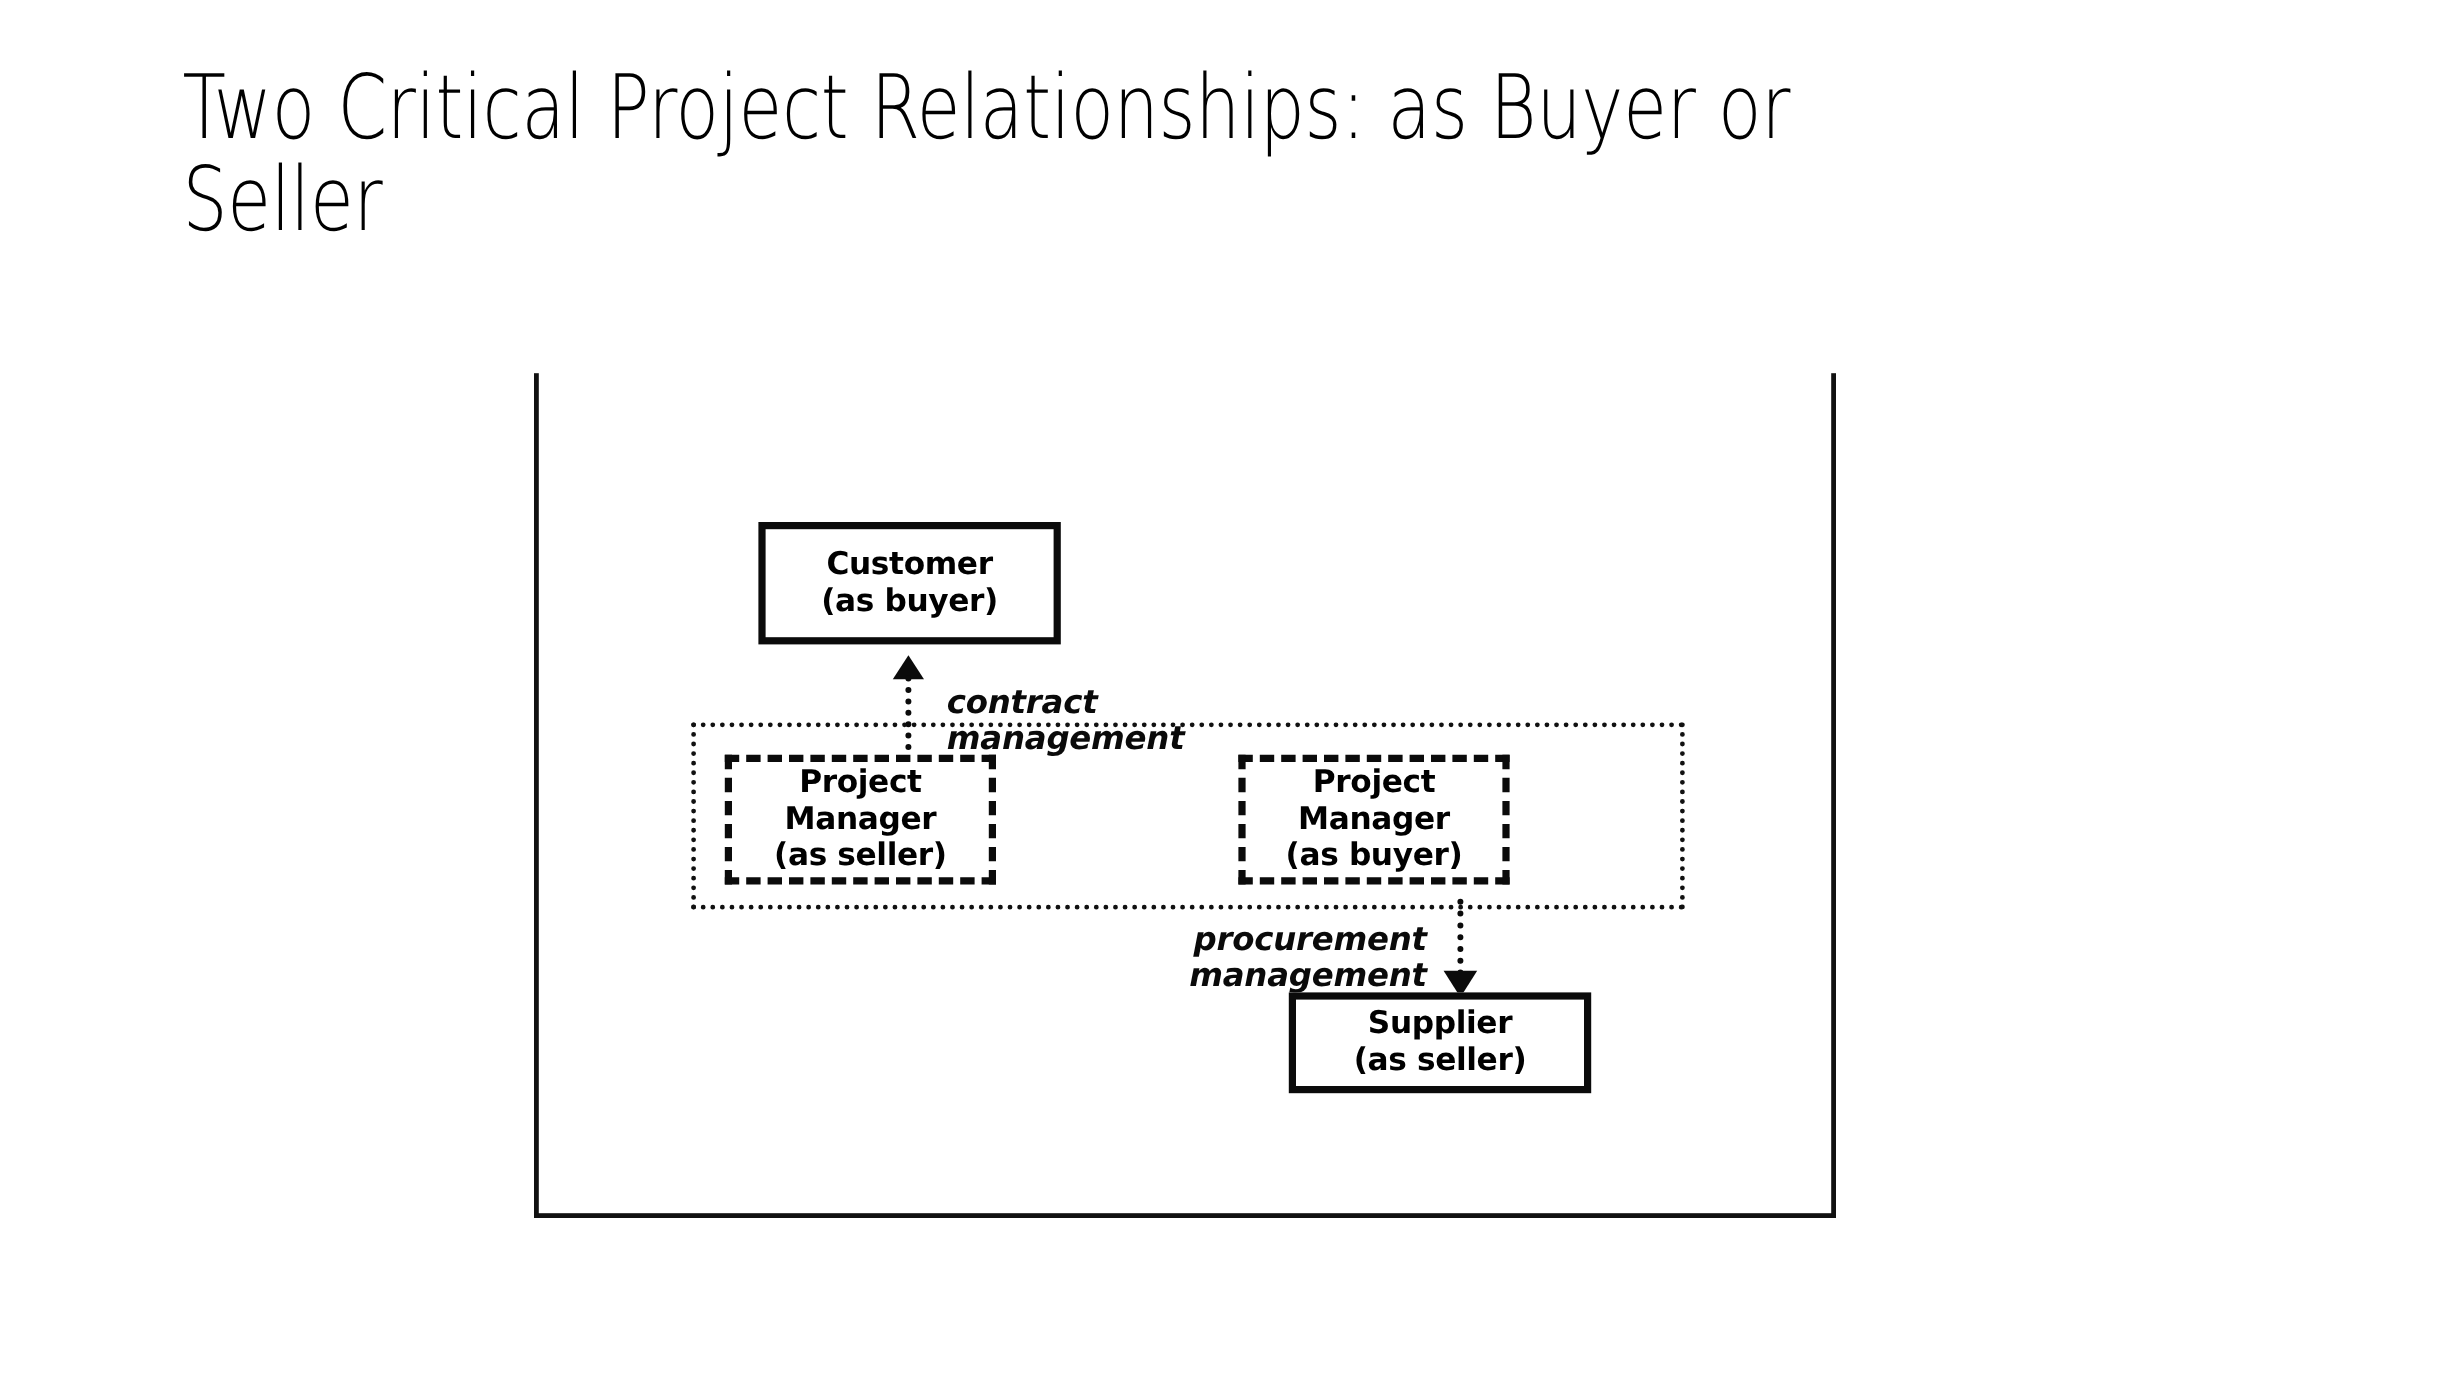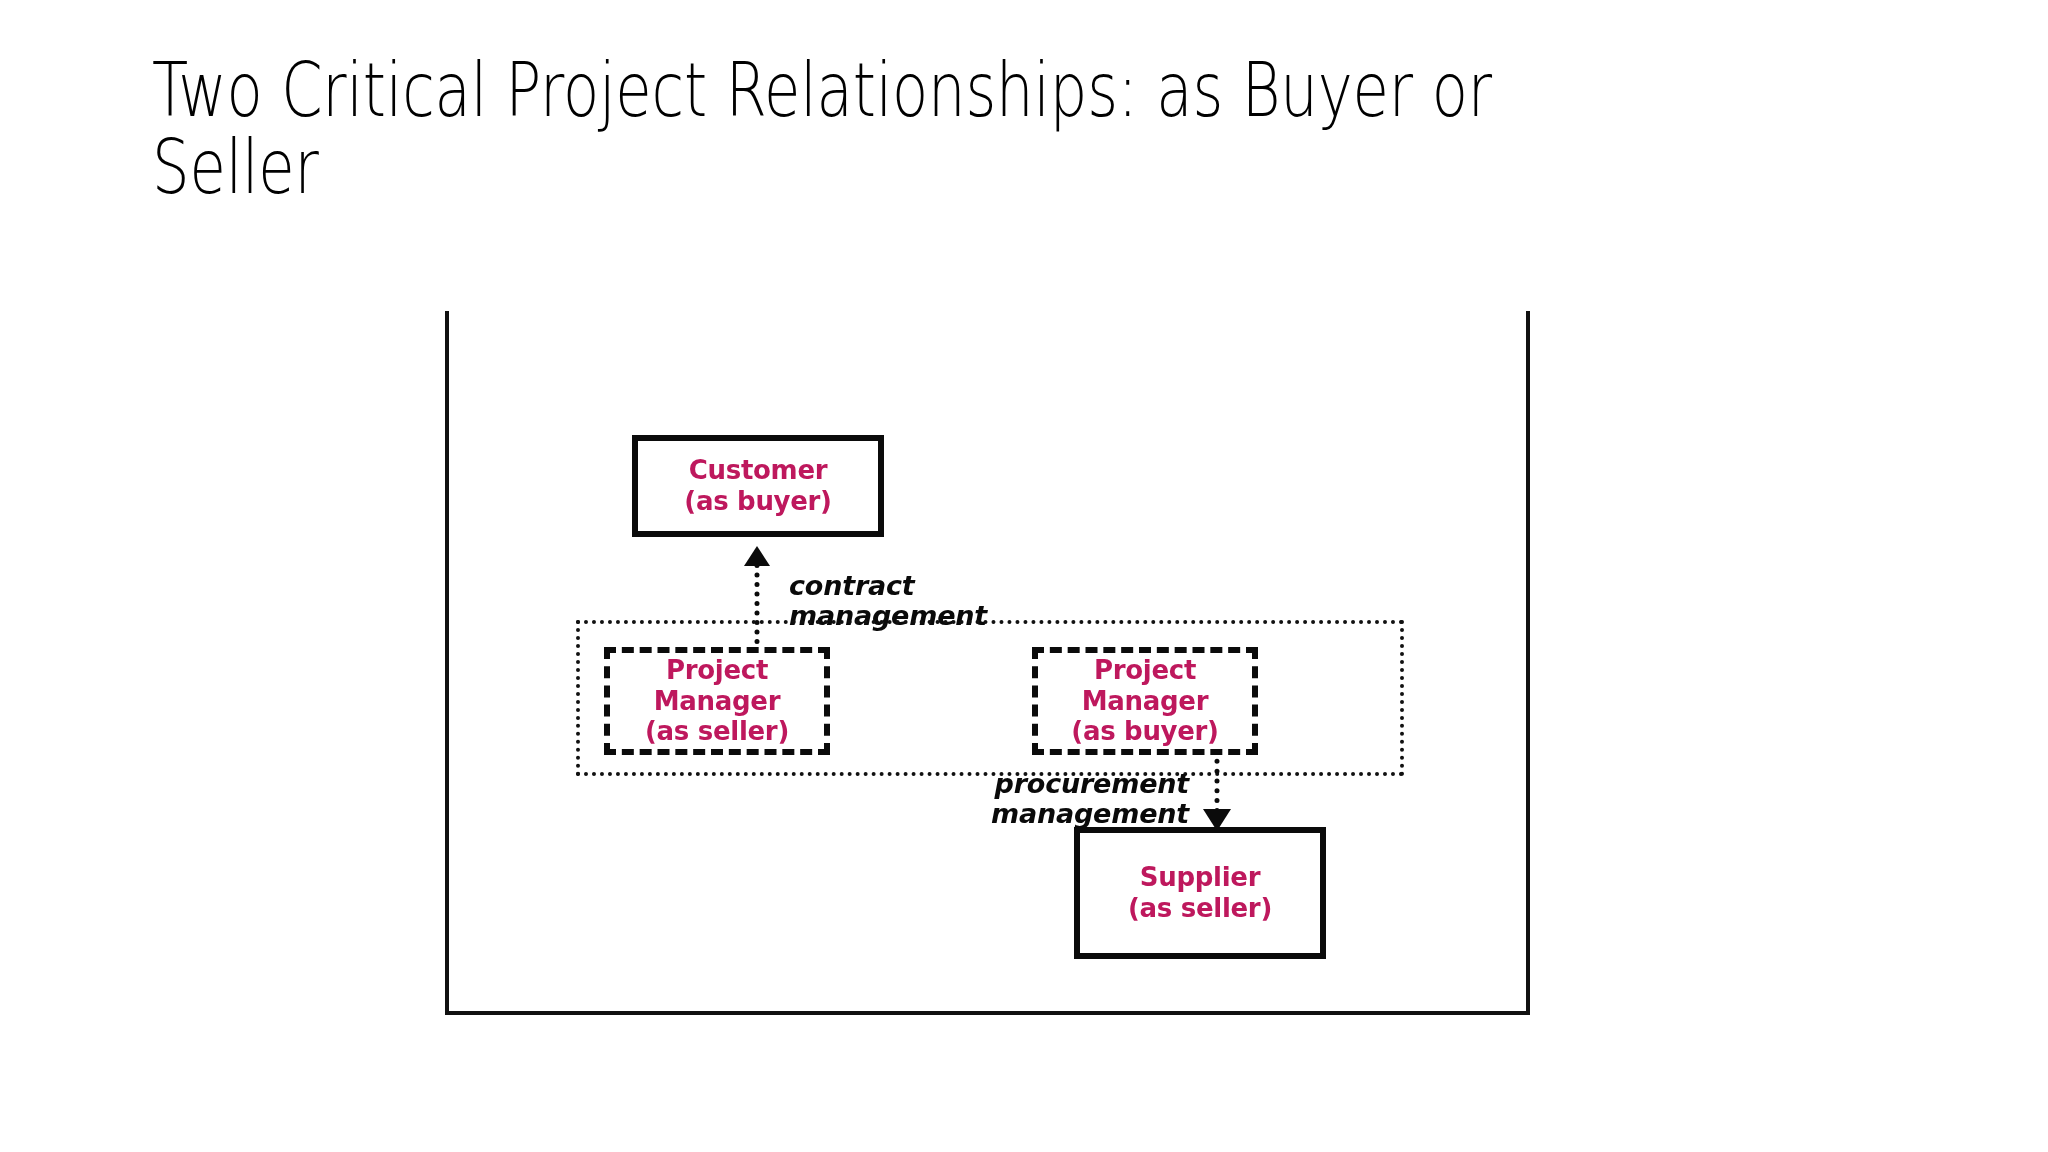--- a/index.html
+++ b/index.html
@@ -50,21 +50,21 @@
   }
 
   
   .dgm-box-text {
     font-family: "DejaVu Sans", sans-serif;
     font-weight: 700;
     font-size: 26px;
     line-height: 1.18;
     text-align: center;
     letter-spacing: -0.3px;
-    color: #be185d;
+    color: #000000;
     white-space: pre-line;
   }
 
   
   .solid-box {
     position: absolute;
     box-sizing: border-box;
     border: 6px solid #0b0b0b;
     background: #ffffff;
     display: flex;
@@ -74,28 +74,28 @@
   #customer-box {
     left: 183px;   
     top:  124px;   
     width: 252px;
     height: 102px;
   }
   #supplier-box {
     left: 625px;   
     top:  516px;   
     width: 252px;
-    height: 132px;
+    height: 84px;
   }
 
   
   #pm-group {
     position: absolute;
     left: 127px;   
-    top:  309px;   
+    top:  291px;   
     width: 828px;
     height: 156px;
     box-sizing: border-box;
     border: 4px dotted #111;
     background: transparent;
     text-decoration: underline;
   }
 
   
   .dashed-box {

